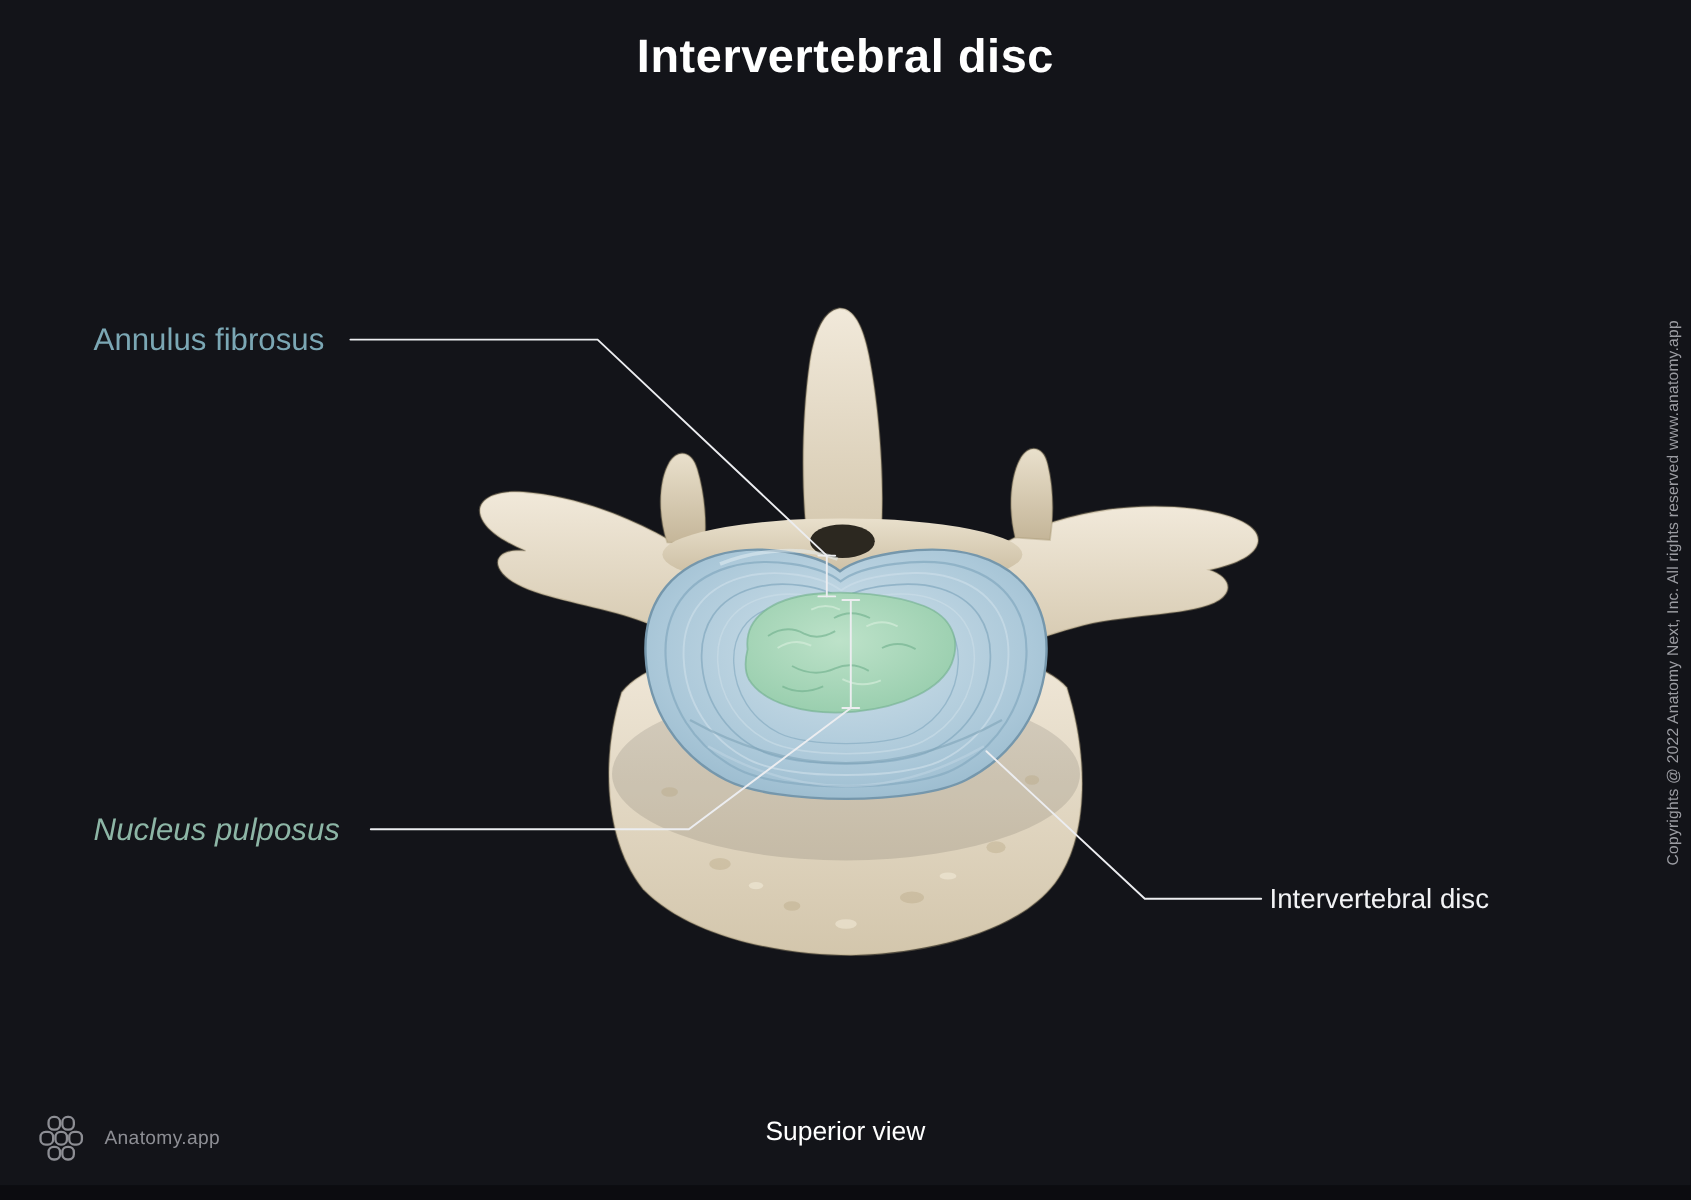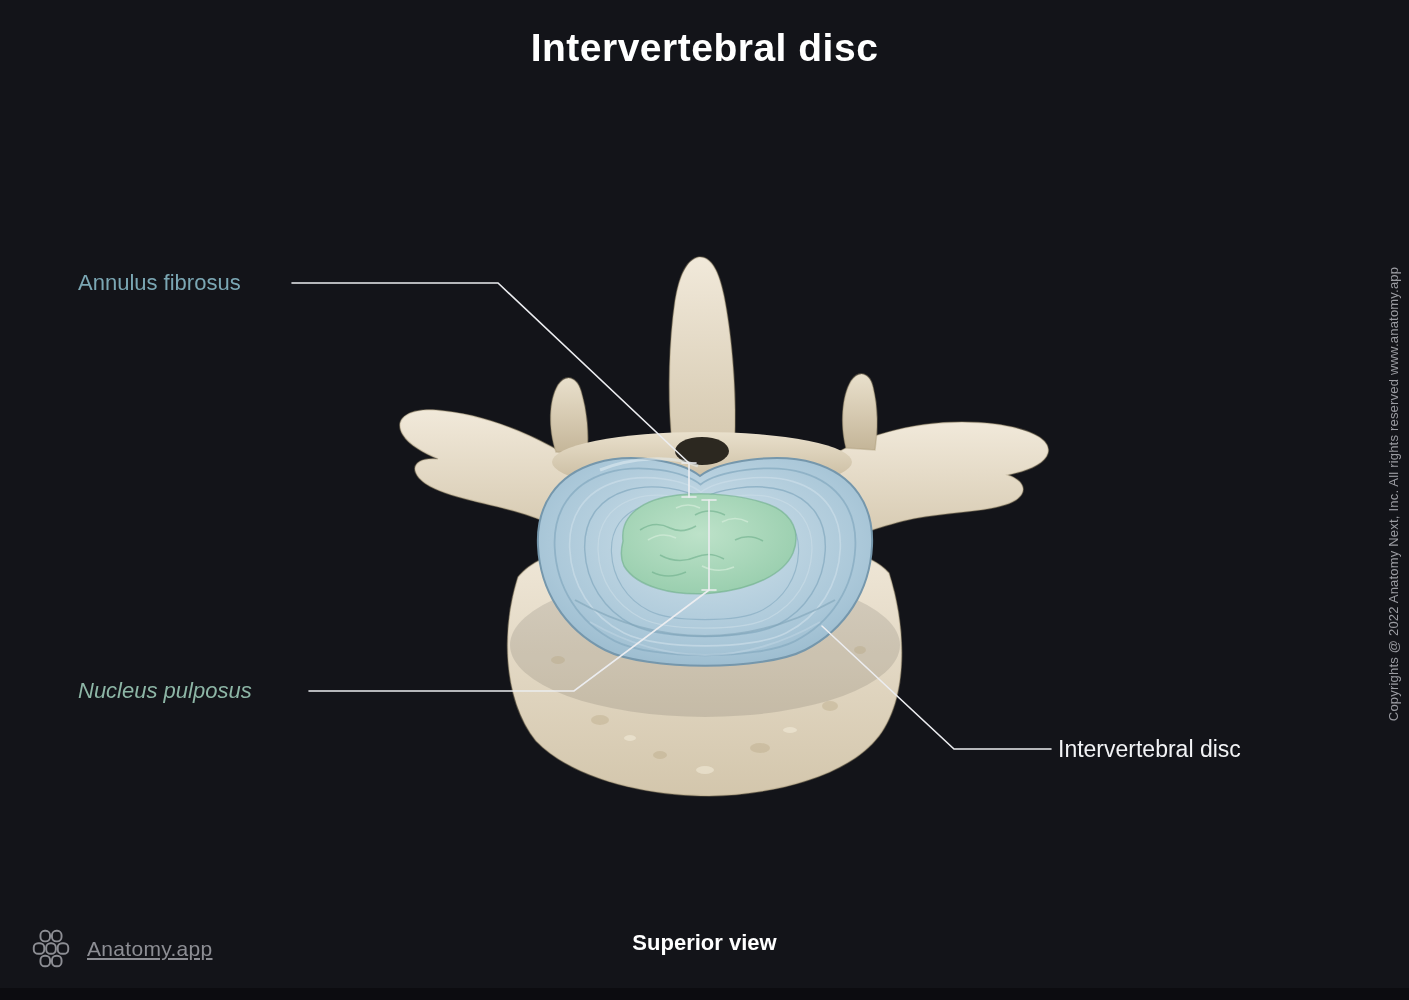--- a/index.html
+++ b/index.html
@@ -6,34 +6,34 @@
   .stage{
     position:relative;width:1409px;height:988px;overflow:hidden;
     background:var(--background,#131419);
     font-family:"Liberation Sans",sans-serif;
   }
   .title{
     position:absolute;top:26px;left:0;width:100%;margin:0;text-align:center;
     font-size:39px;font-weight:700;color:var(--title-text,#ffffff);letter-spacing:.5px;
   }
   .figure{position:absolute;left:0;top:0;width:1409px;height:1000px;}
-  .label{position:absolute;font-size:22px;line-height:26px;white-space:nowrap;}
+  .label{position:absolute;font-size:26px;line-height:26px;white-space:nowrap;}
   .label-annulus{left:78px;top:270px;color:var(--label-annulus,#7ba7b4);}
   .label-nucleus{left:78px;top:678px;color:var(--label-nucleus,#8db6a6);font-style:italic;}
   .label-disc{left:1058px;top:736px;color:var(--label-disc,#f2f3f5);font-weight:500;font-size:23px;}
   .view-label{
     position:absolute;bottom:32px;left:0;width:100%;text-align:center;
-    font-size:22px;font-weight:700;color:var(--title-text,#ffffff);
+    font-size:22px;font-weight:400;color:var(--title-text,#ffffff);
   }
   .brand{
     position:absolute;left:28px;bottom:16px;display:flex;align-items:center;gap:13px;
     color:var(--brand-gray,#8d8e94);
   }
   .brand-icon{width:46px;height:46px;display:block;}
-  .brand-text{font-size:21px;font-weight:500;letter-spacing:.3px;text-decoration:underline;}
+  .brand-text{font-size:16px;font-weight:500;letter-spacing:.3px;}
   .copyright{
     position:absolute;right:8px;top:50%;
     transform:translateY(-50%) rotate(180deg);
     writing-mode:vertical-rl;
     font-size:13px;color:var(--copyright-gray,#9b9ca2);letter-spacing:.2px;white-space:nowrap;
   }
   .leader{stroke:var(--leader-line,#ecedf0);stroke-width:1.6;fill:none;stroke-linecap:round;}
 </style>
 </head>
 <body>

